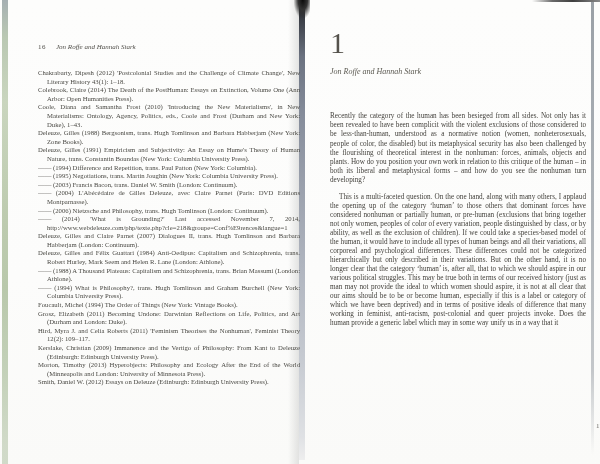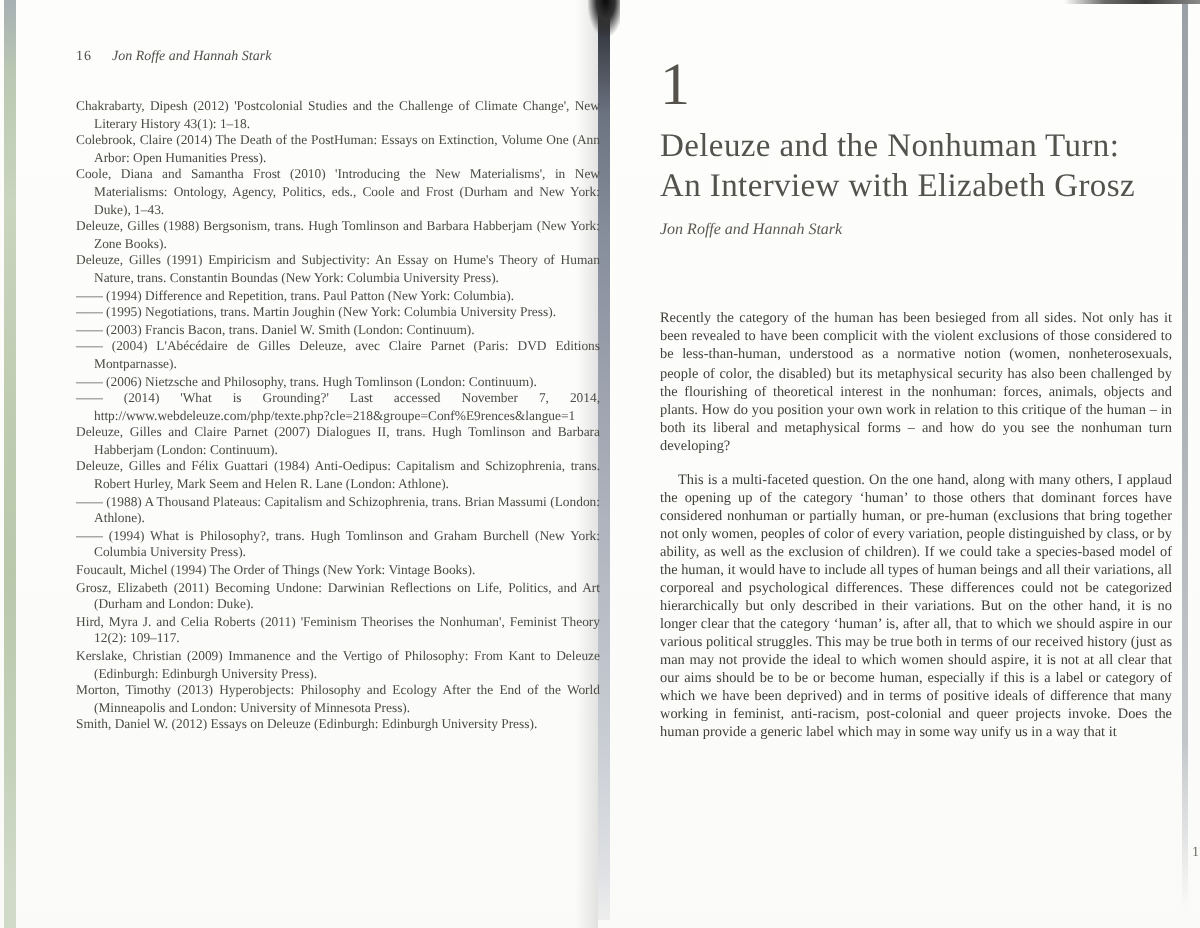--- a/index.html
+++ b/index.html
@@ -17,21 +17,21 @@
   .gutter-blob{position:absolute;left:294px;top:0;width:16px;height:18px;
     background:radial-gradient(ellipse at 55% 0%,#0a0a0a 0%,#333 38%,rgba(80,80,80,0) 75%);}
   .gutter-soft{position:absolute;left:288px;top:0;width:11px;height:100%;
     background:linear-gradient(90deg,rgba(210,210,206,0) 0%,rgba(205,206,205,.55) 100%);}
   .edge-right{position:absolute;left:591px;top:0;width:3px;height:100%;
     background:linear-gradient(180deg,#9aa0a6 0%,#aeb3b8 45%,#c4c7ca 80%,rgba(220,220,220,0) 98%);}
   .top-streak{position:absolute;left:532px;top:0;width:68px;height:2px;
     background:linear-gradient(90deg,rgba(90,90,90,0) 0%,#6a6a6a 30%,#3f3f3f 60%,#8a8a8a 100%);}
   
   .page-left{position:absolute;left:38px;top:20px;width:262px;color:#4b4a45;filter:blur(.25px);}
-  .running-header{display:flex;align-items:baseline;font-size:7px;margin-top:4px;color:#514f4a;}
+  .running-header{display:flex;align-items:baseline;font-size:7px;margin-top:23px;color:#514f4a;}
   .running-header .pagenum{margin-right:10px;letter-spacing:.5px;}
   .running-header .runtitle{font-style:italic;}
   .bib{margin-top:18px;font-size:6.7px;line-height:8.6px;text-align:justify;}
   .bib .entry{padding-left:9px;text-indent:-9px;margin:0;}
   
   .page-right{position:absolute;left:330px;top:22px;width:256px;height:430px;color:#403e39;filter:blur(.25px);}
   .chapter-num{font-size:30px;line-height:34px;margin-top:4px;color:#55524c;}
   .chapter-title{font-size:16.5px;line-height:20px;margin-top:3px;color:#54524d;letter-spacing:.2px;}
   .chapter-authors{font-style:italic;font-size:8px;margin-top:7px;color:#5a5850;}
   .question{font-size:7.2px;line-height:9.2px;text-align:justify;margin-top:36px;color:#44423d;}
@@ -75,23 +75,19 @@
         <p class="entry">Grosz, Elizabeth (2011) Becoming Undone: Darwinian Reflections on Life, Politics, and Art (Durham and London: Duke).</p>
         <p class="entry">Hird, Myra J. and Celia Roberts (2011) 'Feminism Theorises the Nonhuman', Feminist Theory 12(2): 109–117.</p>
         <p class="entry">Kerslake, Christian (2009) Immanence and the Vertigo of Philosophy: From Kant to Deleuze (Edinburgh: Edinburgh University Press).</p>
         <p class="entry">Morton, Timothy (2013) Hyperobjects: Philosophy and Ecology After the End of the World (Minneapolis and London: University of Minnesota Press).</p>
         <p class="entry">Smith, Daniel W. (2012) Essays on Deleuze (Edinburgh: Edinburgh University Press).</p>
       </div>
   </div>
 
   <div class="page-right">
     <div class="chapter-num">1</div>
-    <div class="chapter-title">
-      <div>Deleuze and the Nonhuman Turn:</div>
-      <div>An Interview with Elizabeth Grosz</div>
-    </div>
     <div class="chapter-authors">Jon Roffe and Hannah Stark</div>
     <p class="question">Recently the category of the human has been besieged from all sides. Not only has it been revealed to have been complicit with the violent exclusions of those considered to be less-than-human, understood as a normative notion (women, nonheterosexuals, people of color, the disabled) but its metaphysical security has also been challenged by the flourishing of theoretical interest in the nonhuman: forces, animals, objects and plants. How do you position your own work in relation to this critique of the human – in both its liberal and metaphysical forms – and how do you see the nonhuman turn developing?</p>
     <p class="answer">This is a multi-faceted question. On the one hand, along with many others, I applaud the opening up of the category ‘human’ to those others that dominant forces have considered nonhuman or partially human, or pre-human (exclusions that bring together not only women, peoples of color of every variation, people distinguished by class, or by ability, as well as the exclusion of children). If we could take a species-based model of the human, it would have to include all types of human beings and all their variations, all corporeal and psychological differences. These differences could not be categorized hierarchically but only described in their variations. But on the other hand, it is no longer clear that the category ‘human’ is, after all, that to which we should aspire in our various political struggles. This may be true both in terms of our received history (just as man may not provide the ideal to which women should aspire, it is not at all clear that our aims should be to be or become human, especially if this is a label or category of which we have been deprived) and in terms of positive ideals of difference that many working in feminist, anti-racism, post-colonial and queer projects invoke. Does the human provide a generic label which may in some way unify us in a way that it</p>
     <div class="folio">17</div>
   </div>
 
 </div>
 
 </body></html>

